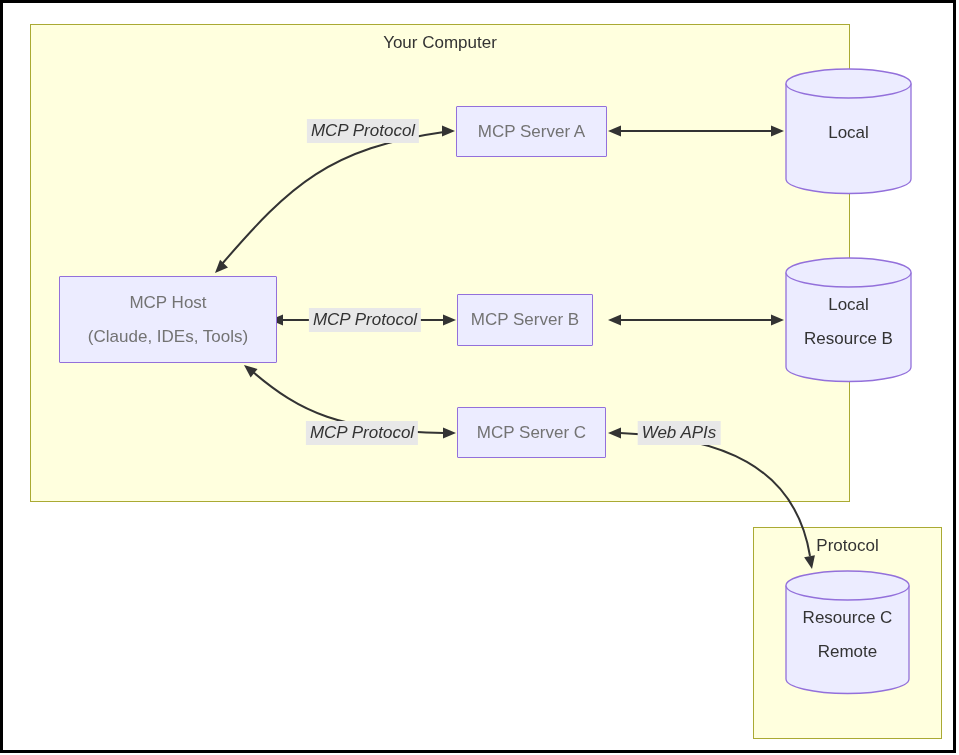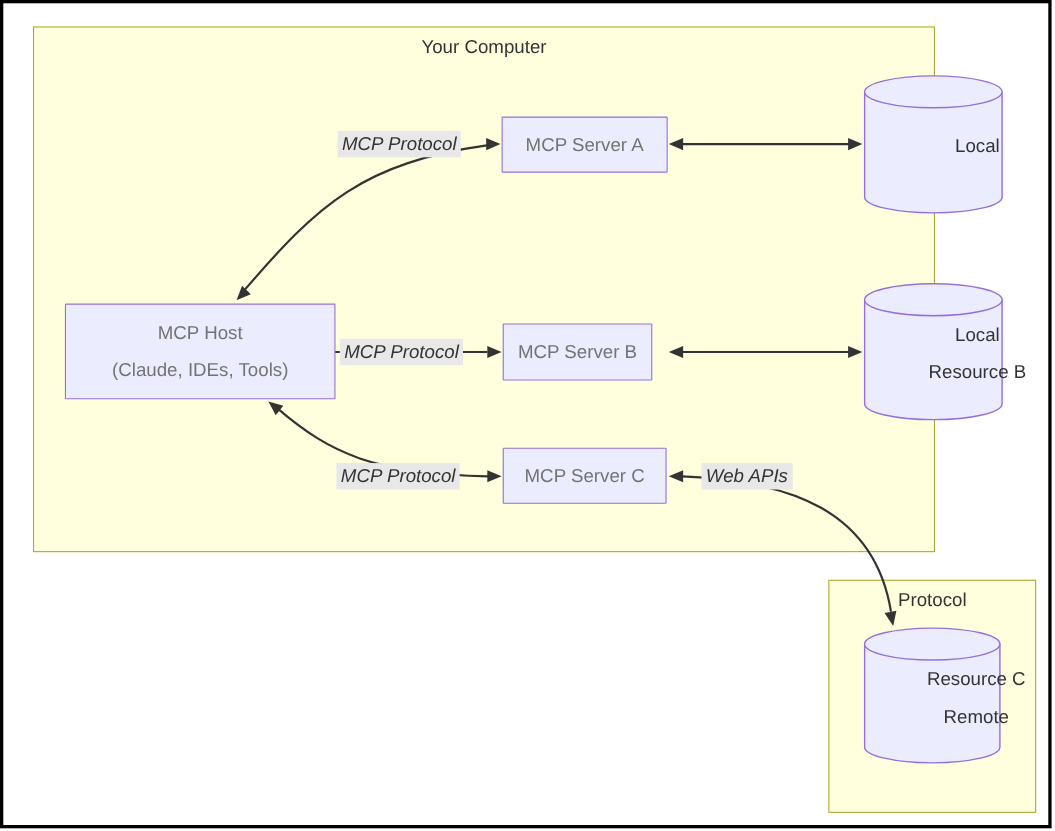--- a/index.html
+++ b/index.html
@@ -55,41 +55,40 @@
     display: flex;
     flex-direction: column;
     align-items: center;
     justify-content: center;
     font-size: 17px;
     line-height: 34px;
     color: #737373;
     text-align: center;
     white-space: nowrap;
   }
-  .node-mcp-host  { left: 59px;  top: 276px; width: 246px; height: 87px; }
+  .node-mcp-host  { left: 59px;  top: 276px; width: 218px; height: 87px; }
   .node-server-a  { left: 456px; top: 106px; width: 151px; height: 51px; }
   .node-server-b  { left: 457px; top: 294px; width: 136px; height: 52px; }
   .node-server-c  { left: 457px; top: 407px; width: 149px; height: 51px; }
   .cylinder {
     position: absolute;
   }
   .cyl-a { left: 785px; top: 68px;  width: 127px; height: 127px; }
   .cyl-b { left: 785px; top: 257px; width: 127px; height: 126px; }
   .cyl-c { left: 785px; top: 570px; width: 125px; height: 125px; }
   .cylinder svg { position: absolute; left: 0; top: 0; }
   .cyl-label {
     position: absolute;
     left: 50%; top: 50%;
     transform: translate(-50%, -47%);
     text-align: center;
     font-size: 17px;
     line-height: 34px;
     color: #333333;
     white-space: nowrap;
-    margin-left: 40px;
   }
   .edge-label {
     position: absolute;
     transform: translate(-50%, -50%);
     background: #e8e8e8;
     color: #333333;
     font-size: 17px;
     line-height: 22px;
     padding: 1px 4px;
     white-space: nowrap;

